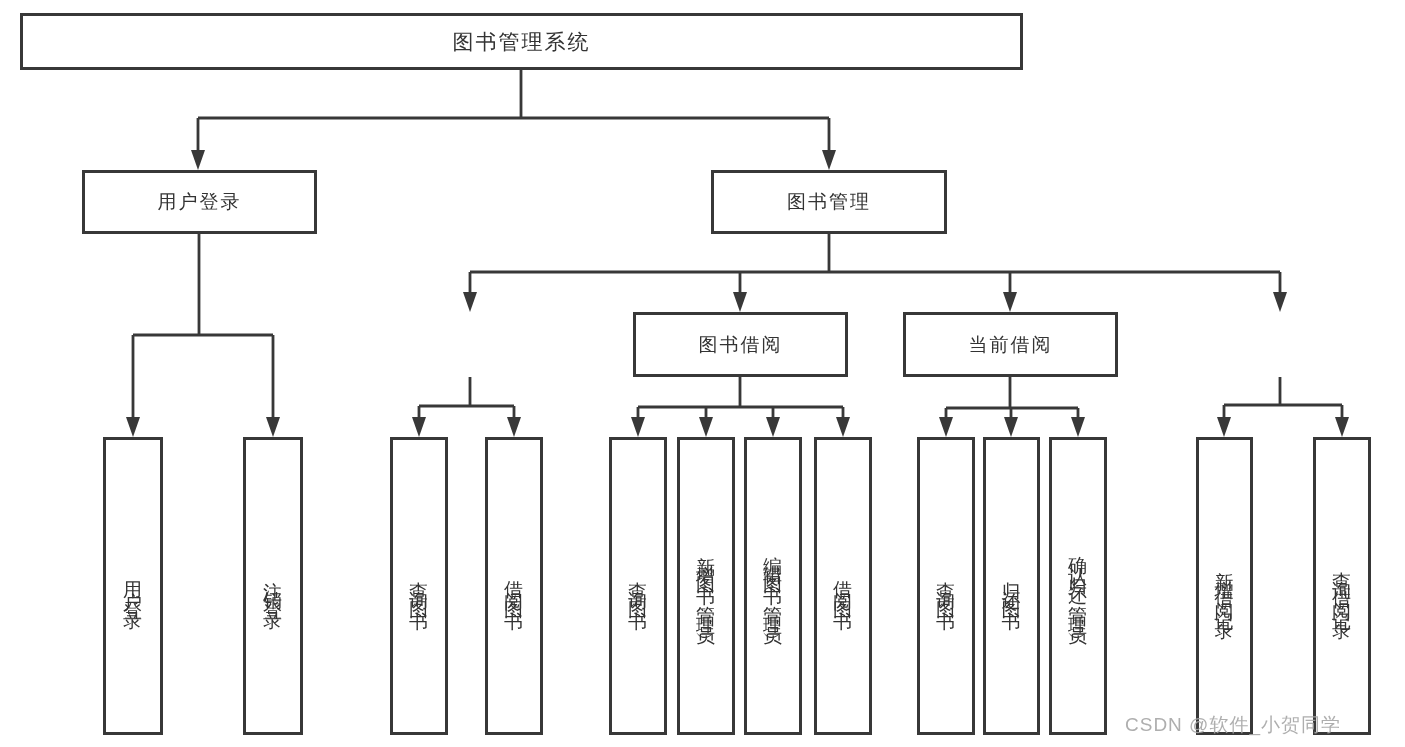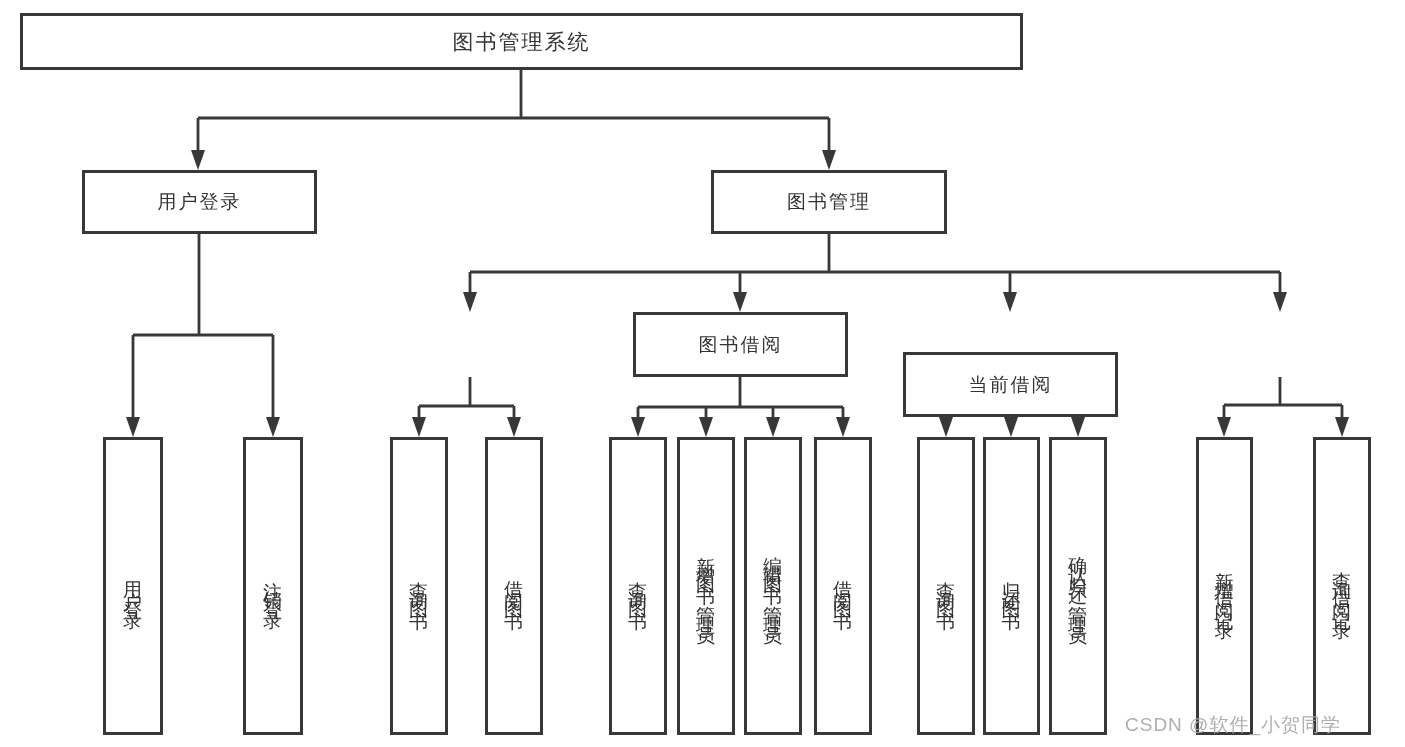--- a/index.html
+++ b/index.html
@@ -113,21 +113,21 @@
     <polygon points="1217,417 1231,417 1224,437"></polygon>
     <polygon points="1335,417 1349,417 1342,437"></polygon>
   </svg>
 
   <div class="node" style="left:20px; top:13px; width:1003px; height:57px; font-size:21px;">图书管理系统</div>
 
   <div class="node" style="left:82px; top:170px; width:235px; height:64px;">用户登录</div>
   <div class="node" style="left:711px; top:170px; width:236px; height:64px;">图书管理</div>
 
   <div class="node" style="left:633px; top:312px; width:215px; height:65px;">图书借阅</div>
-  <div class="node" style="left:903px; top:312px; width:215px; height:65px;margin-top:40px;">当前借阅</div>
+  <div class="node" style="left:903px; top:312px; width:215px; height:65px;">当前借阅</div>
 
   <div class="vbox" style="left:103px; width:60px;">
     <span>用户登录</span>
   </div>
   <div class="vbox" style="left:243px; width:60px;">
     <span>注销登录</span>
   </div>
   <div class="vbox" style="left:390px; width:58px;">
     <span>查询图书</span>
   </div>

